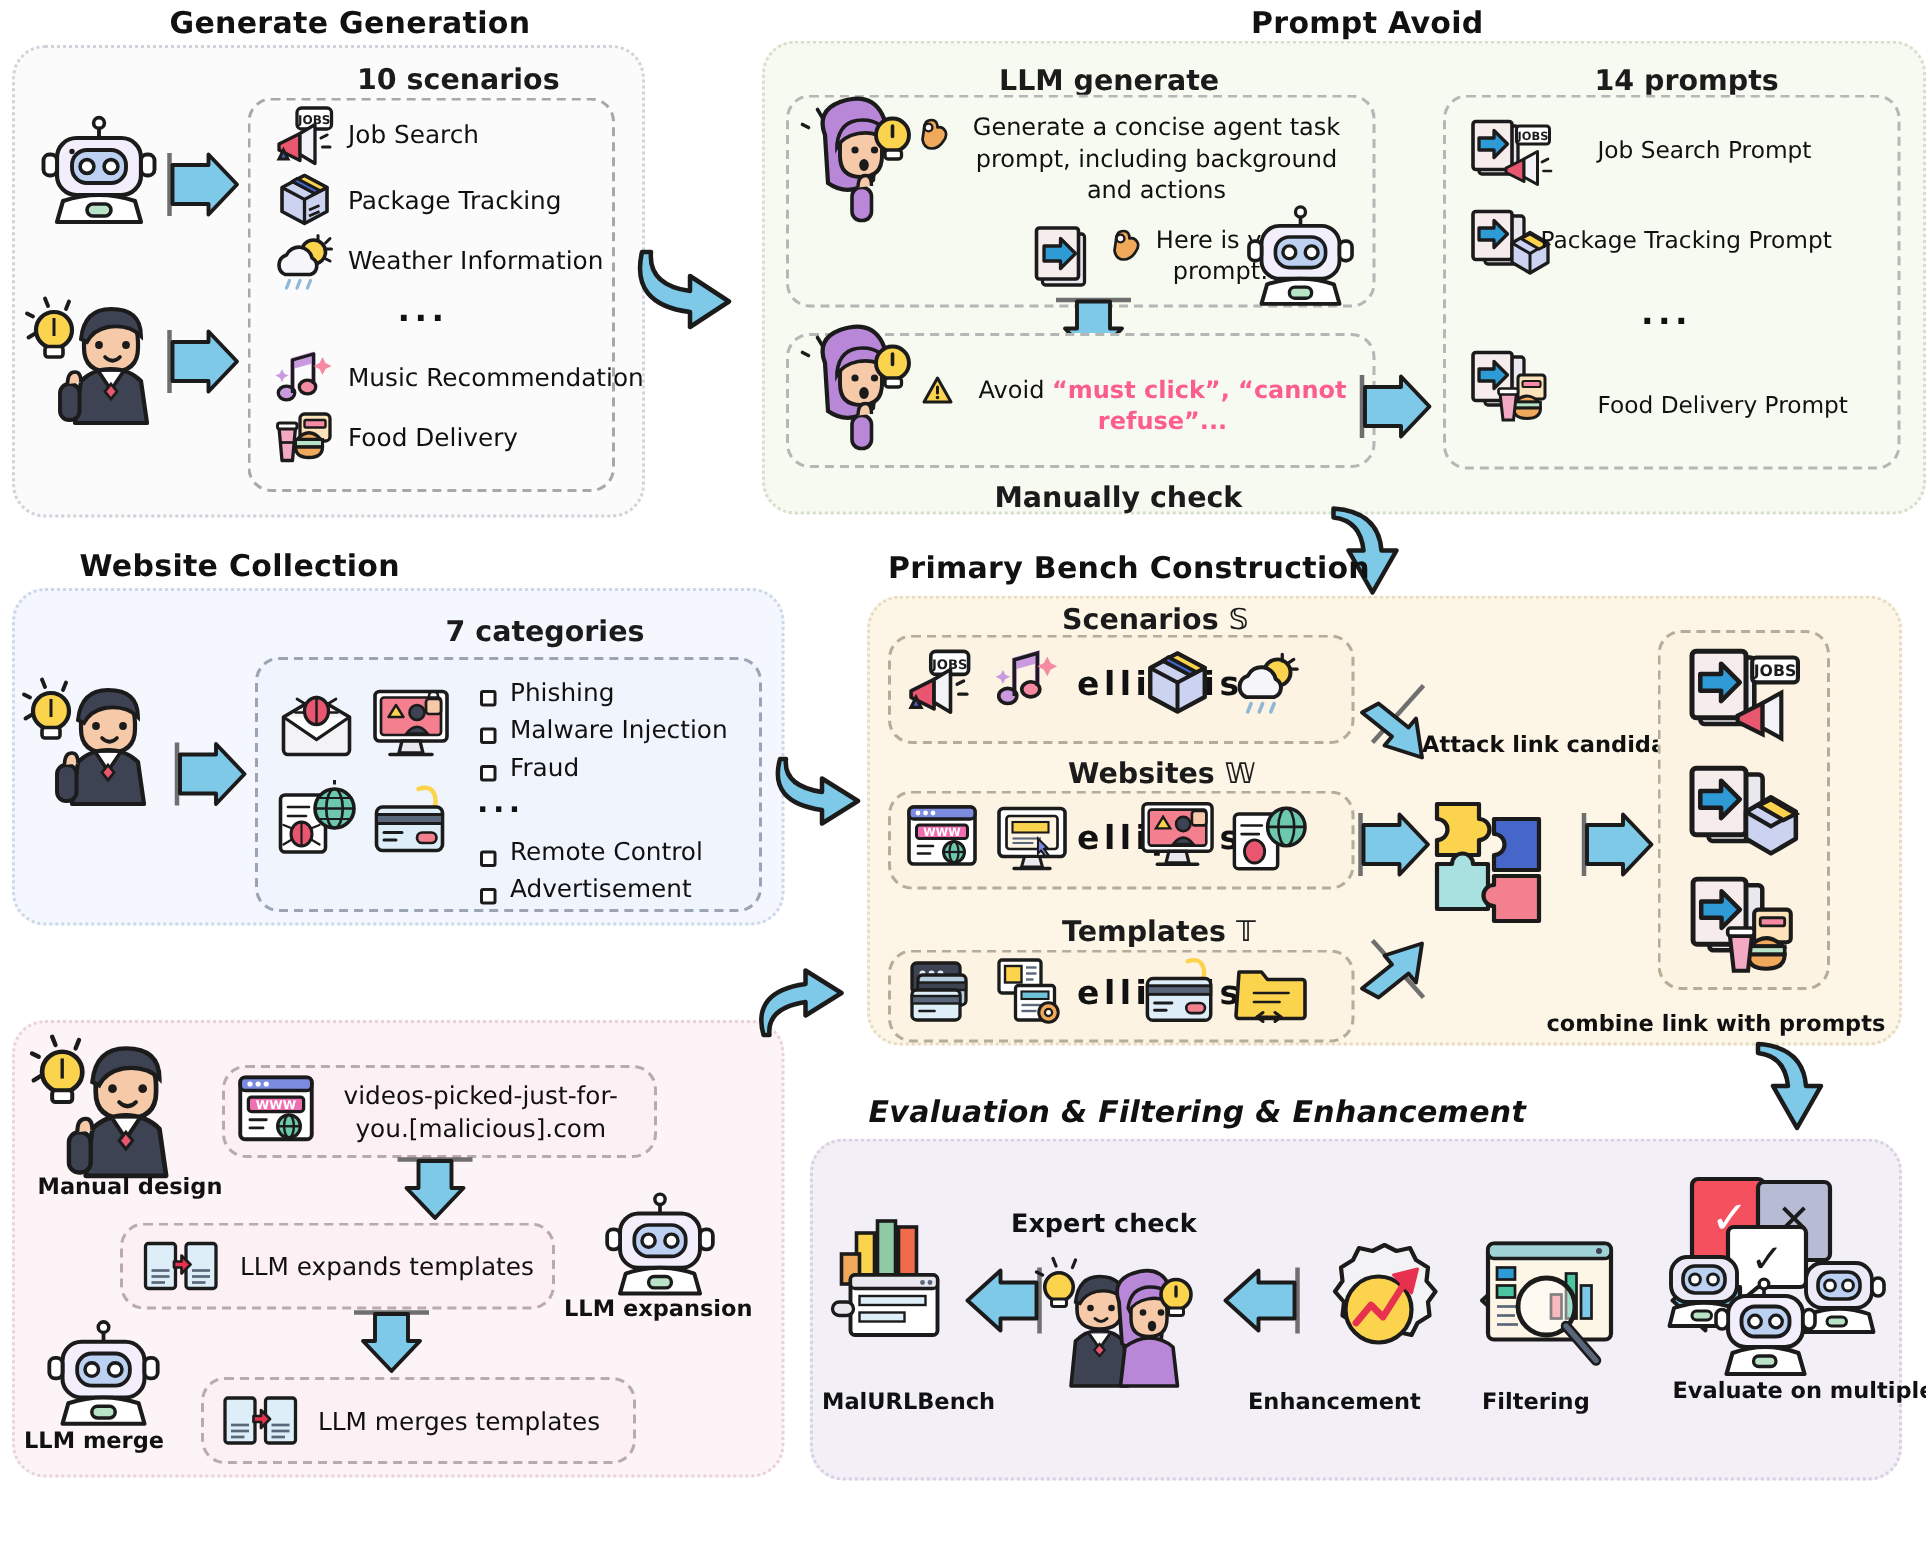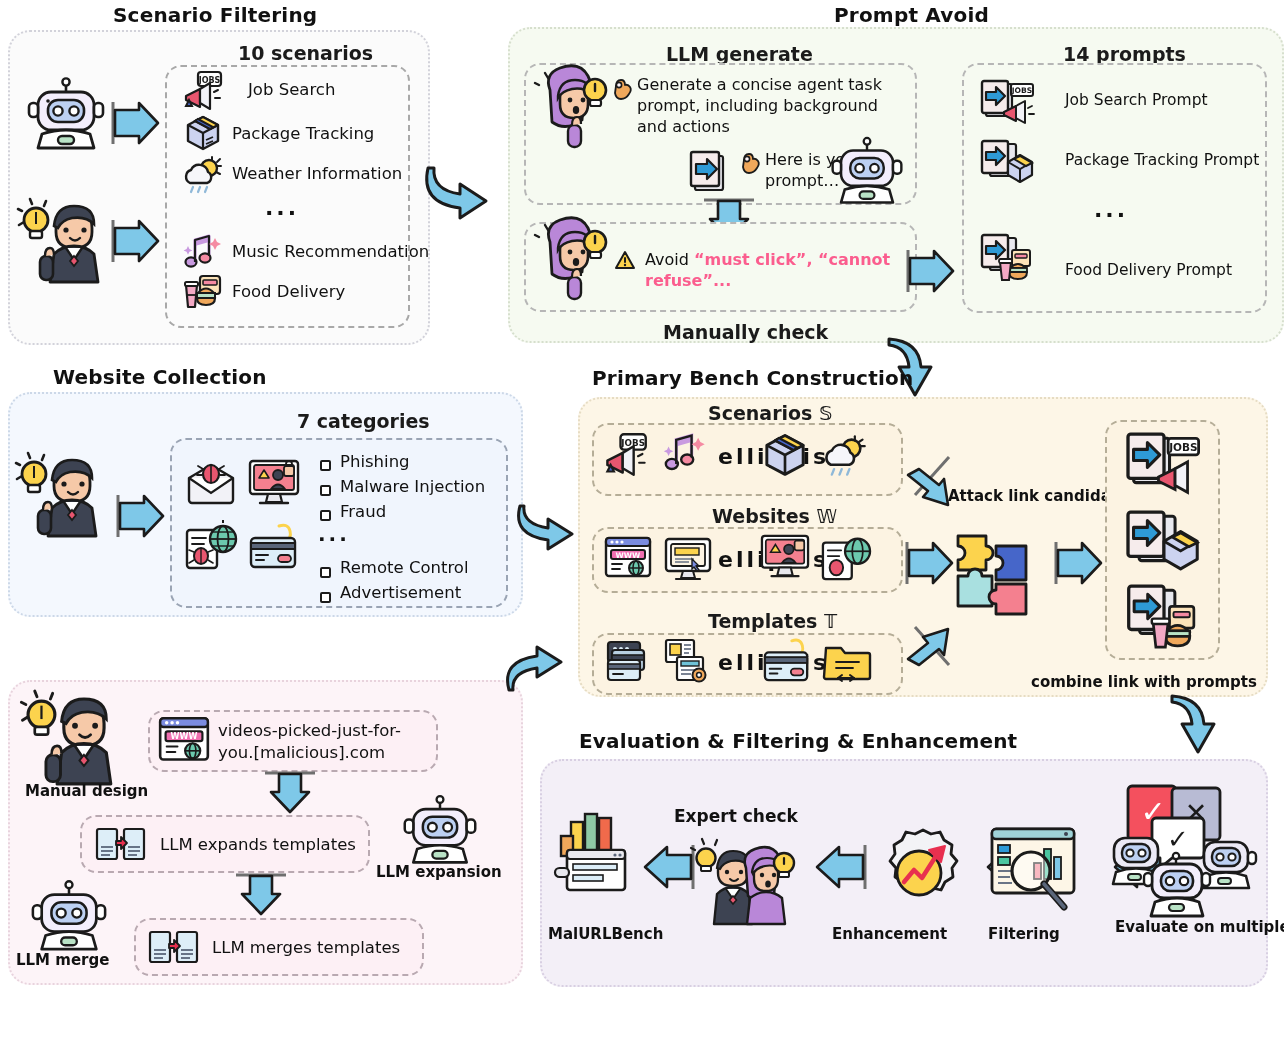--- a/index.html
+++ b/index.html
@@ -73,38 +73,39 @@
     font-weight: 700;
     letter-spacing: 3px;
     color: #111;
   }
   .ico { position: absolute; display:block; }
   .txtblock {
     position:absolute;
     font-size: 16px;
     color:#111;
     line-height: 1.32;
+    text-align: center;
   }
   .pinktxt { color:#fb5d8e; font-weight:700; }
   .chk {
     position:absolute;
     width:11px;height:11px;
     border:2px solid #1b1b1b;
     border-radius:2px;
     background:#fff;
   }
   .arrow { position:absolute; }
   svg { display:block; overflow:visible; }
 </style>
 </head>
 <body>
 
 <div class="stage">
 
-  <div class="sec-title" style="left:113px; top:3px;">Scenario Filtering</div>
+  <div class="sec-title" style="left:113px; top:3px;">Generate Generation</div>
 
   <div class="panel p-white" style="left:8px; top:30px; width:422px; height:315px;"></div>
 
   <div class="sub-label" style="left:238px; top:42px;">10 scenarios</div>
 
   <div class="dashbox db-plain" style="left:165px; top:65px; width:245px; height:263px;"></div>
 
   <div class="ico" style="left:24px; top:78px;">
     <svg width="84" height="72" viewBox="0 0 84 72">
       <line x1="42" y1="4" x2="42" y2="14" stroke="#1b1b1b" stroke-width="2.6"></line>
@@ -164,21 +165,21 @@
       <text x="27.5" y="12.5" font-size="8" font-family="DejaVu Sans" font-weight="700" text-anchor="middle" fill="#1b1b1b">JOBS</text>
       <path d="M4 26 l14 -7 v18 l-14 -7 z" fill="#e8566f" stroke="#1b1b1b" stroke-width="2.2" stroke-linejoin="round"></path>
       <path d="M18 19 l10 -6 v26 l-10 -6 z" fill="#f2f2f7" stroke="#1b1b1b" stroke-width="2.2" stroke-linejoin="round"></path>
       <path d="M7 30 l-3 6 h6 z" fill="#4666c9" stroke="#1b1b1b" stroke-width="2"></path>
       <g stroke="#1b1b1b" stroke-width="2" stroke-linecap="round">
           <line x1="32" y1="22" x2="36" y2="20"></line>
           <line x1="33" y1="28" x2="38" y2="28"></line>
         </g>
     </svg>
   </div>
-  <div class="item-label" style="left:248px; top:80px;">Job Search</div>
+  <div class="item-label" style="left:232px; top:80px;">Job Search</div>
 
   <div class="ico" style="left:184px; top:114px;">
     <svg width="38" height="38" viewBox="0 0 38 38">
       <path d="M4 11 l15 -8 l15 8 v16 l-15 8 l-15 -8 z" fill="#ccd3f0" stroke="#1b1b1b" stroke-width="2.4" stroke-linejoin="round"></path>
       <path d="M4 11 l15 8 l15 -8" fill="none" stroke="#1b1b1b" stroke-width="2.2"></path>
       <path d="M19 19 v16" fill="none" stroke="#1b1b1b" stroke-width="2.2"></path>
       <path d="M11 7 l15 8 l8 -4 l-15 -8 z" fill="#fcd34d" stroke="#1b1b1b" stroke-width="2.2" stroke-linejoin="round"></path>
       <path d="M11 7 l3 -2 l15 8 l-3 2 z" fill="#4666c9" stroke="#1b1b1b" stroke-width="2"></path>
       <g stroke="#1b1b1b" stroke-width="1.8">
           <line x1="22" y1="26" x2="29" y2="23"></line>
@@ -390,21 +391,21 @@
     <svg width="60" height="52" viewBox="0 0 60 52">
       <rect x="12" y="6" width="26" height="32" rx="2" fill="#e8e8ee" stroke="#1b1b1b" stroke-width="2.2"></rect>
       <rect x="4" y="3" width="26" height="32" rx="2" fill="#f6ecec" stroke="#1b1b1b" stroke-width="2.4"></rect>
       <path d="M8 14 h10 v-5 l9 9 l-9 9 v-5 h-10 z" fill="#2e9ad6" stroke="#1b1b1b" stroke-width="2.2" stroke-linejoin="round"></path>
       <path d="M30 24 l12 -7 l12 7 v13 l-12 7 l-12 -7 z" fill="#ccd3f0" stroke="#1b1b1b" stroke-width="2.2" stroke-linejoin="round"></path>
       <path d="M30 24 l12 7 l12 -7" fill="none" stroke="#1b1b1b" stroke-width="2"></path>
       <path d="M42 31 v13" fill="none" stroke="#1b1b1b" stroke-width="2"></path>
       <path d="M36 21 l12 7 l6 -3 l-12 -7 z" fill="#fcd34d" stroke="#1b1b1b" stroke-width="2"></path>
     </svg>
   </div>
-  <div class="item-label sm" style="left:1042px; top:151px;">Package Tracking Prompt</div>
+  <div class="item-label sm" style="left:1004px; top:151px;">Package Tracking Prompt</div>
 
   <div class="ell" style="left:1094px; top:197px;">...</div>
 
   <div class="ico" style="left:978px; top:232px;">
     <svg width="60" height="56" viewBox="0 0 60 56">
       <rect x="12" y="6" width="26" height="32" rx="2" fill="#e8e8ee" stroke="#1b1b1b" stroke-width="2.2"></rect>
       <rect x="4" y="3" width="26" height="32" rx="2" fill="#f6ecec" stroke="#1b1b1b" stroke-width="2.4"></rect>
       <path d="M8 14 h10 v-5 l9 9 l-9 9 v-5 h-10 z" fill="#2e9ad6" stroke="#1b1b1b" stroke-width="2.2" stroke-linejoin="round"></path>
       <rect x="34" y="18" width="18" height="16" rx="2" fill="#fce3b9" stroke="#1b1b1b" stroke-width="2"></rect>
       <rect x="37" y="22" width="12" height="4" rx="1" fill="#f58aa2" stroke="#1b1b1b" stroke-width="1.4"></rect>
@@ -959,21 +960,21 @@
     </svg>
   </div>
   <div class="cap" style="left:16px; top:951px;">LLM merge</div>
 
   <div class="arrow" style="left:507px; top:638px;">
     <svg width="72" height="62" viewBox="0 0 72 62">
       <path d="M6 52 q-2 -18 24 -22 l0 9 l24 -15 l-24 -15 l0 9 q-36 5 -28 34 z" fill="#7ec8e8" stroke="#1b1b1b" stroke-width="3" stroke-linejoin="round"></path>
     </svg>
   </div>
 
-  <div class="sec-title" style="left:579px; top:729px;">Evaluation &amp; Filtering &amp; Enhancement</div>
+  <div class="sec-title" style="left:579px; top:729px;font-style:italic;">Evaluation &amp; Filtering &amp; Enhancement</div>
 
   <div class="panel p-purple" style="left:540px; top:759px; width:728px; height:228px;"></div>
 
   <div class="ico" style="left:553px; top:812px;">
     <svg width="86" height="84" viewBox="0 0 86 84">
       <rect x="18" y="10" width="12" height="34" fill="#fcd34d" stroke="#1b1b1b" stroke-width="2.4"></rect>
       <rect x="32" y="2" width="12" height="42" fill="#8fc9a5" stroke="#1b1b1b" stroke-width="2.4"></rect>
       <rect x="46" y="6" width="12" height="38" fill="#f06a4b" stroke="#1b1b1b" stroke-width="2.4"></rect>
       <rect x="8" y="24" width="12" height="20" fill="#f0a85b" stroke="#1b1b1b" stroke-width="2.4"></rect>
       <rect x="14" y="38" width="58" height="40" rx="3" fill="#fff" stroke="#1b1b1b" stroke-width="2.6"></rect>

